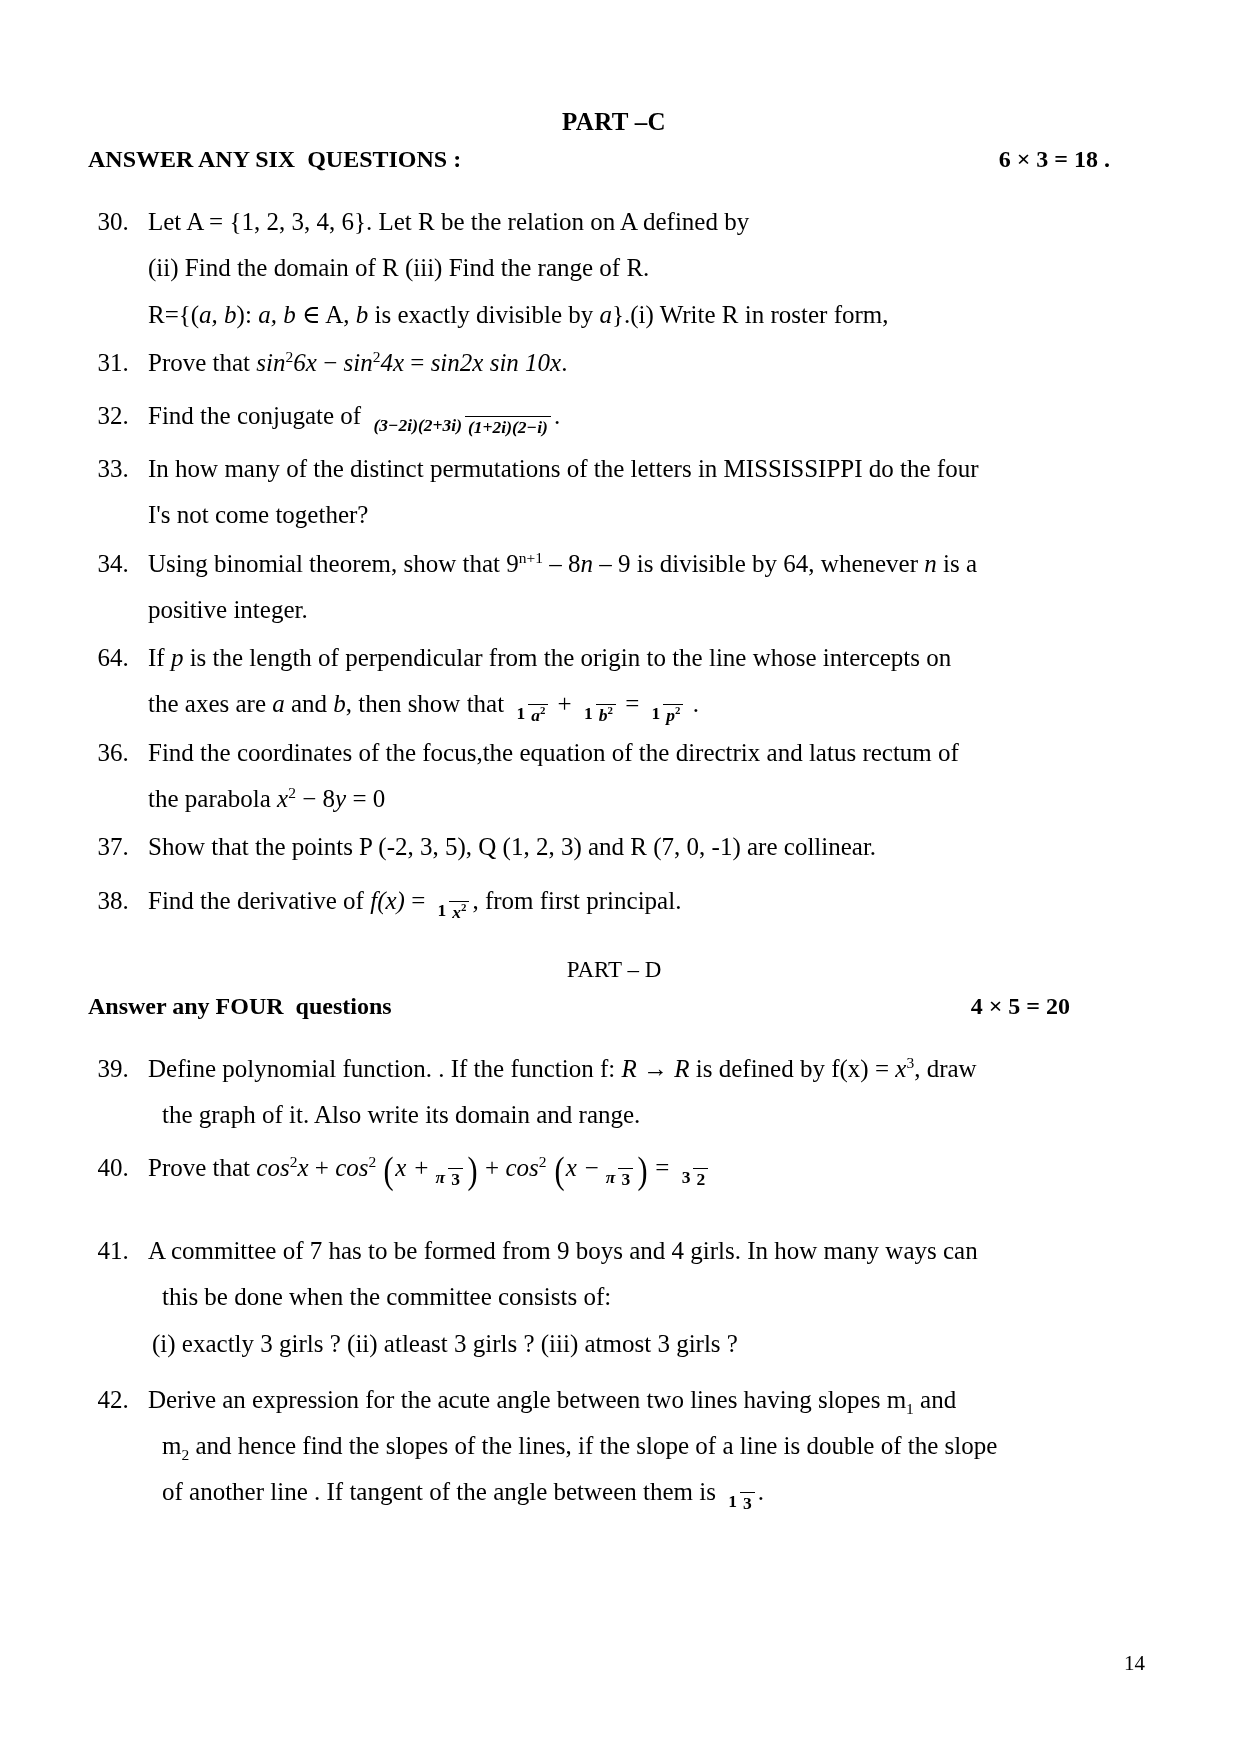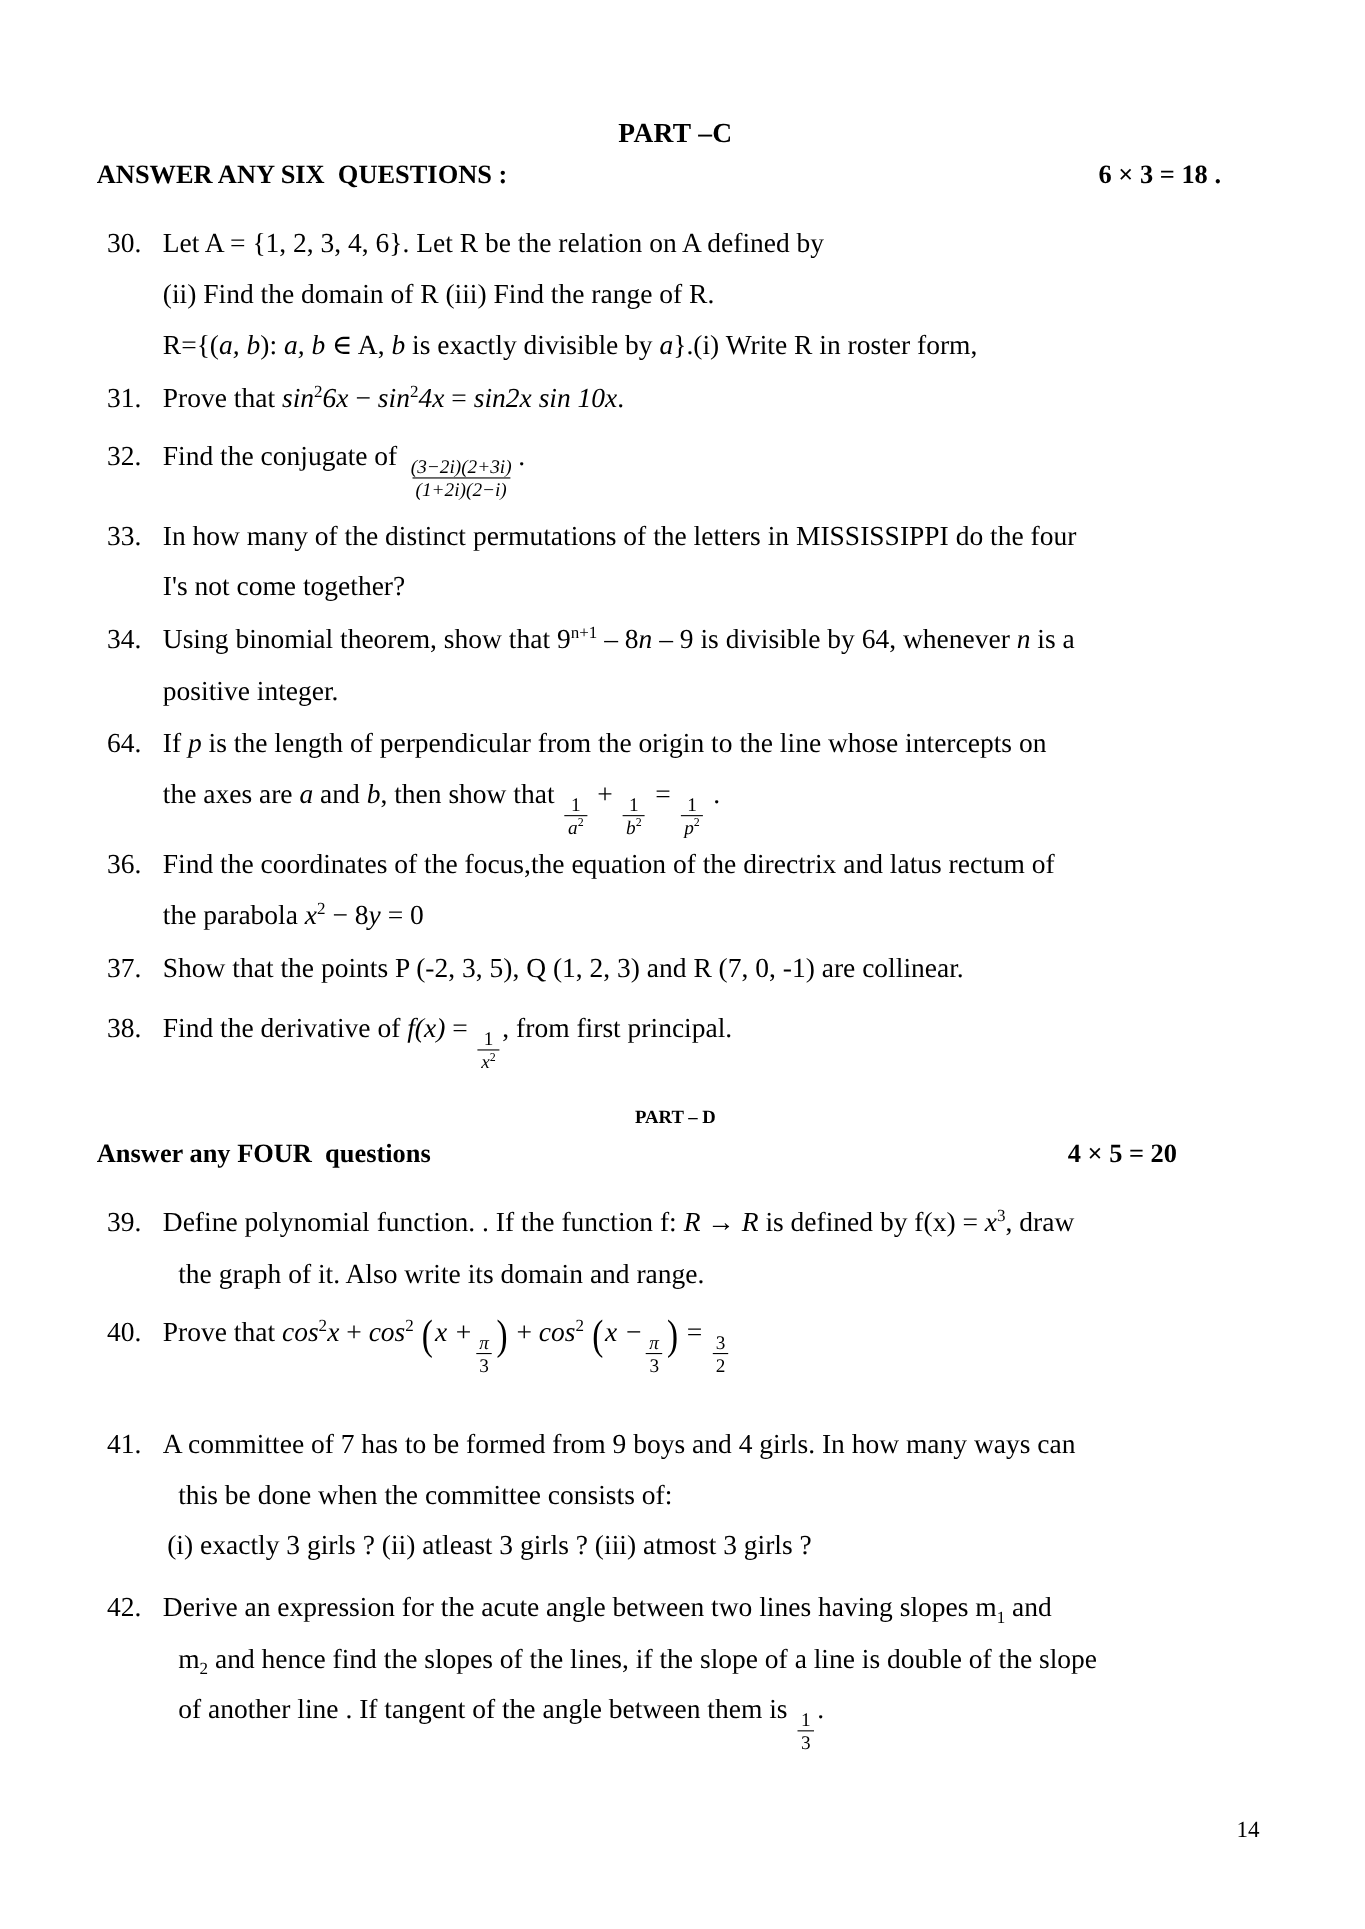--- a/index.html
+++ b/index.html
@@ -33,22 +33,22 @@
   .part-title {
     text-align: center;
     font-family: "Liberation Serif", "DejaVu Serif", serif;
     font-weight: bold;
     font-size: 25px;
     letter-spacing: 0.3px;
     margin: 0 0 10px 0;
   }
   .part-d-title {
     text-align: center;
-    font-weight: bold;
-    font-size: 17px;
+    font-weight: normal;
+    font-size: 23px;
     margin: 0 0 10px 0;
   }
   .instr-row {
     display: flex;
     justify-content: space-between;
     align-items: flex-end;
     font-weight: bold;
     font-size: 24px;
     margin: 0 0 6px 0;
   }
@@ -82,26 +82,27 @@
   .partd .q { margin-bottom: 10px; }
 
   
   .it { font-style: italic; }
   .math { font-family: "Liberation Serif", "DejaVu Serif", serif; font-style: italic; }
   sup.expn { font-size: 0.62em; vertical-align: super; line-height: 0; font-style: normal; }
   sub.sb  { font-size: 0.62em; vertical-align: sub; line-height: 0; font-style: normal; }
 
   .frac {
     display: inline-flex;
-    flex-direction: column;
+    flex-direction: row;
     align-items: center;
     justify-content: flex-end;
     vertical-align: -0.52em;
     margin: 0 3px;
     font-style: normal;
+    font-weight: bold;
   }
   .frac > .n {
     display: block;
     padding: 0 3px 1px 3px;
     line-height: 1.05;
   }
   .frac > .d {
     display: block;
     padding: 1px 3px 0 3px;
     border-top: 1.4px solid #000;

